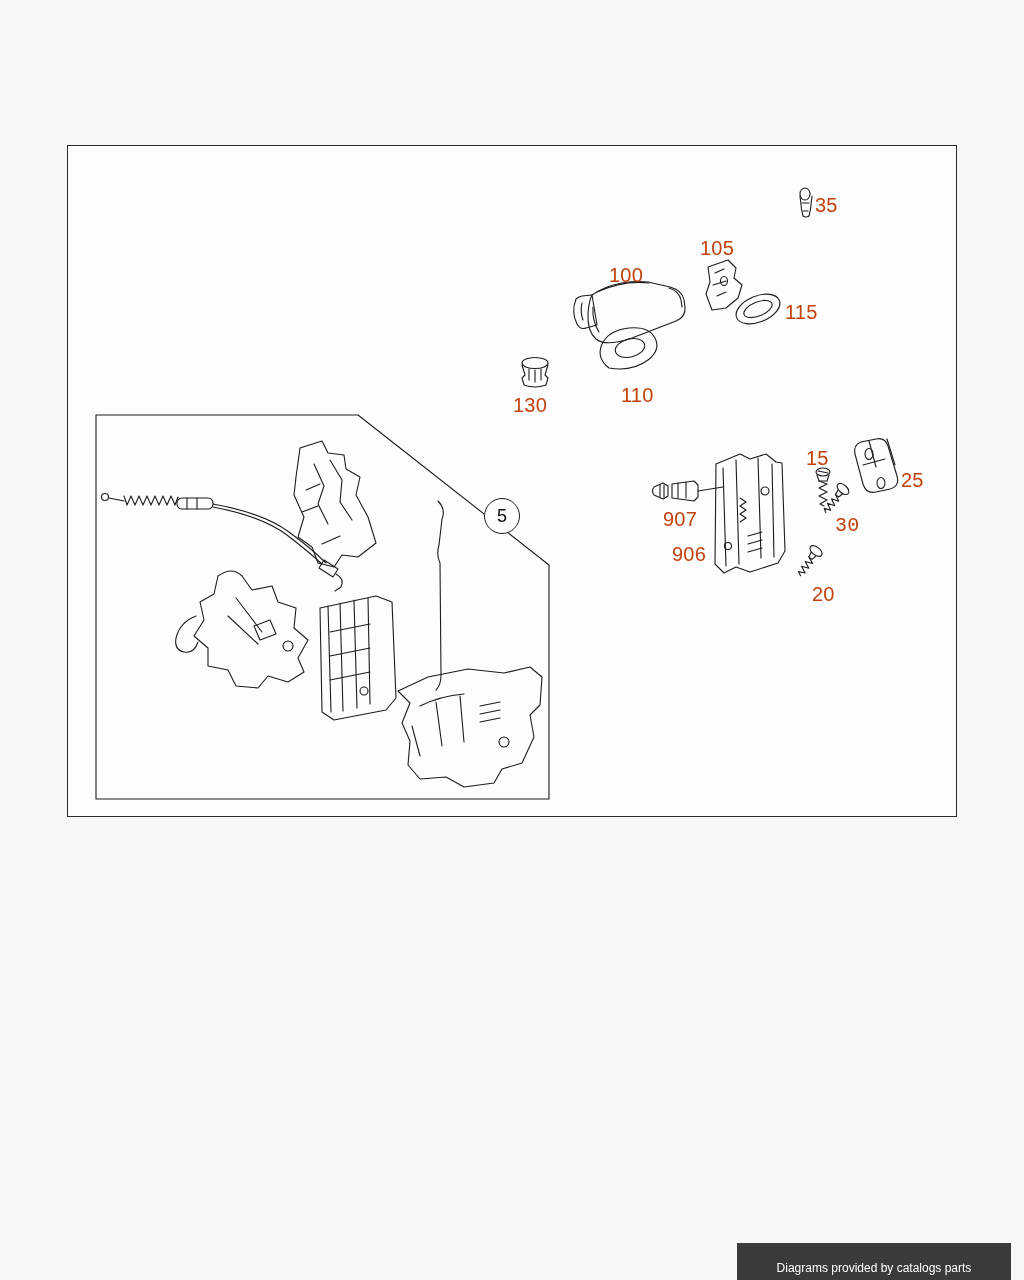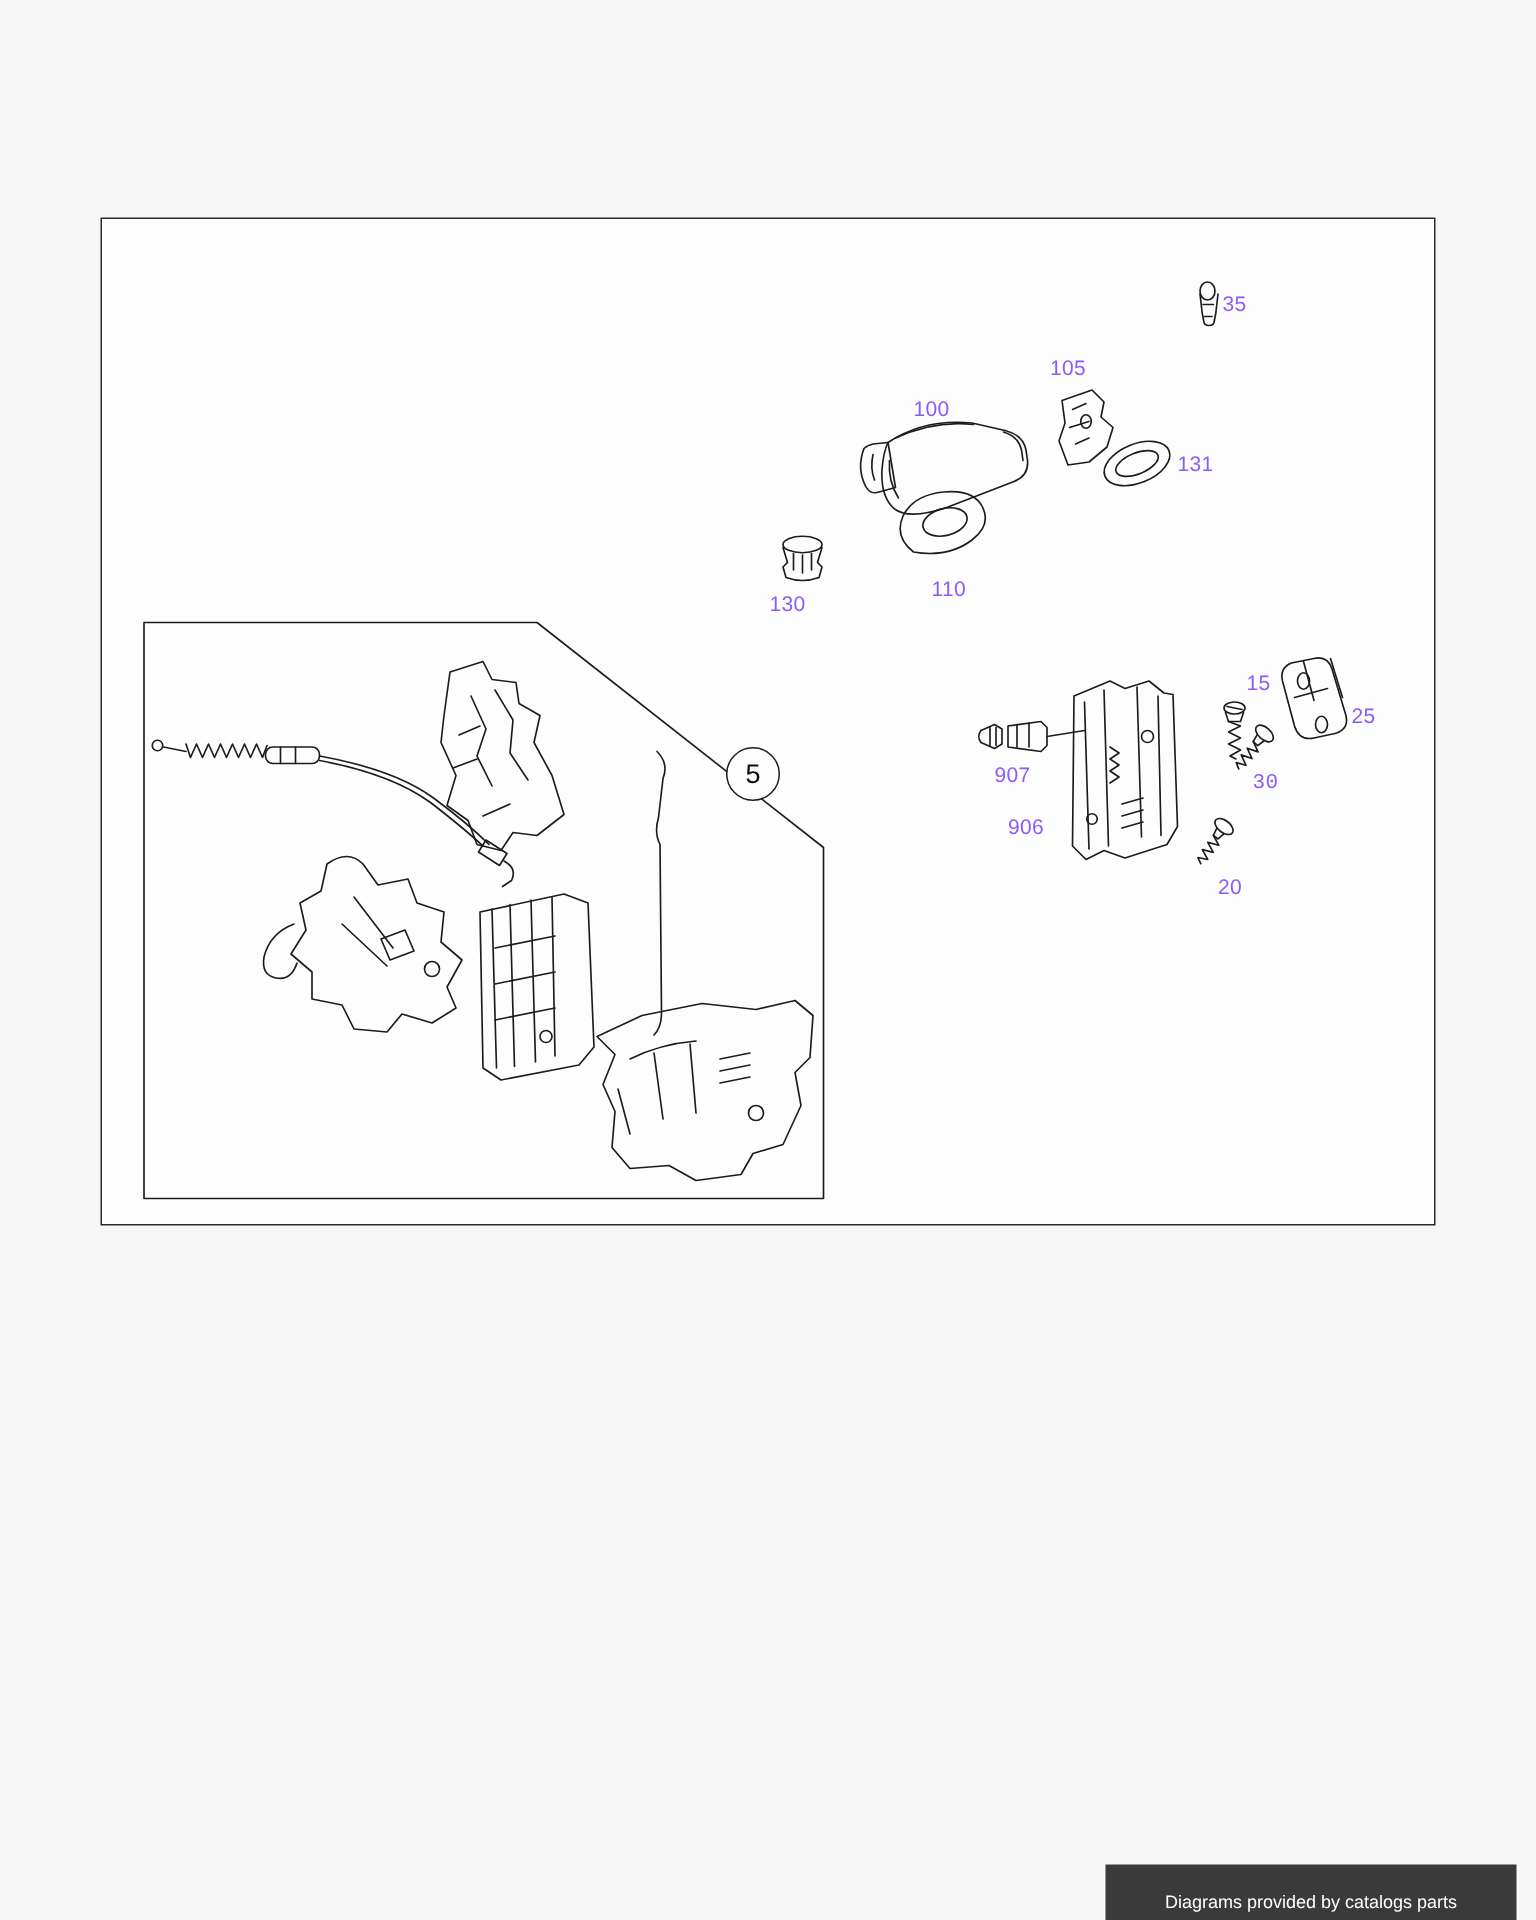--- a/index.html
+++ b/index.html
@@ -21,22 +21,22 @@
   .diagram-frame svg { position: absolute; left: 0; top: 0; }
   svg * {
     fill: none;
     stroke: #1c1c1c;
     stroke-width: 1.1;
     stroke-linecap: round;
     stroke-linejoin: round;
   }
   .part-label {
     position: absolute;
-    font-size: 14px;
-    color: #8b5cf6;
+    font-size: 20px;
+    color: #c2410c;
     white-space: nowrap;
     letter-spacing: 0.2px;
   }
   .callout {
     position: absolute;
     left: 484px; top: 498px;
     width: 36px; height: 36px;
     border: 1.6px solid #1c1c1c;
     border-radius: 50%;
     background: #fdfdfd;
@@ -222,24 +222,24 @@
         <path d="M412,576 l20,-4"></path>
         <circle cx="436" cy="596" r="5"></circle>
       </g>
 
     </svg>
   </div>
 
   <div class="part-label" style="left:815px; top:194px;">35</div>
   <div class="part-label" style="left:700px; top:237px;">105</div>
   <div class="part-label" style="left:609px; top:264px;">100</div>
-  <div class="part-label" style="left:785px; top:301px;">131</div>
+  <div class="part-label" style="left:785px; top:301px;">115</div>
   <div class="part-label" style="left:621px; top:384px;">110</div>
   <div class="part-label" style="left:513px; top:394px;">130</div>
-  <div class="part-label" style="left:831px; top:447px;">15</div>
+  <div class="part-label" style="left:806px; top:447px;">15</div>
   <div class="part-label" style="left:901px; top:469px;">25</div>
   <div class="part-label" style="left:635px; top:508px;margin-left:28px;">907</div>
   <div class="part-label" style="left:672px; top:511px;margin-top:32px;">906</div>
   <div class="part-label" style="left:835px; top:514px;font-family:Liberation Mono, monospace;">30</div>
   <div class="part-label" style="left:812px; top:583px;">20</div>
 
   <div class="callout">5</div>
 
   <div class="footer-badge">
     <span>Diagrams provided by catalogs parts</span>

